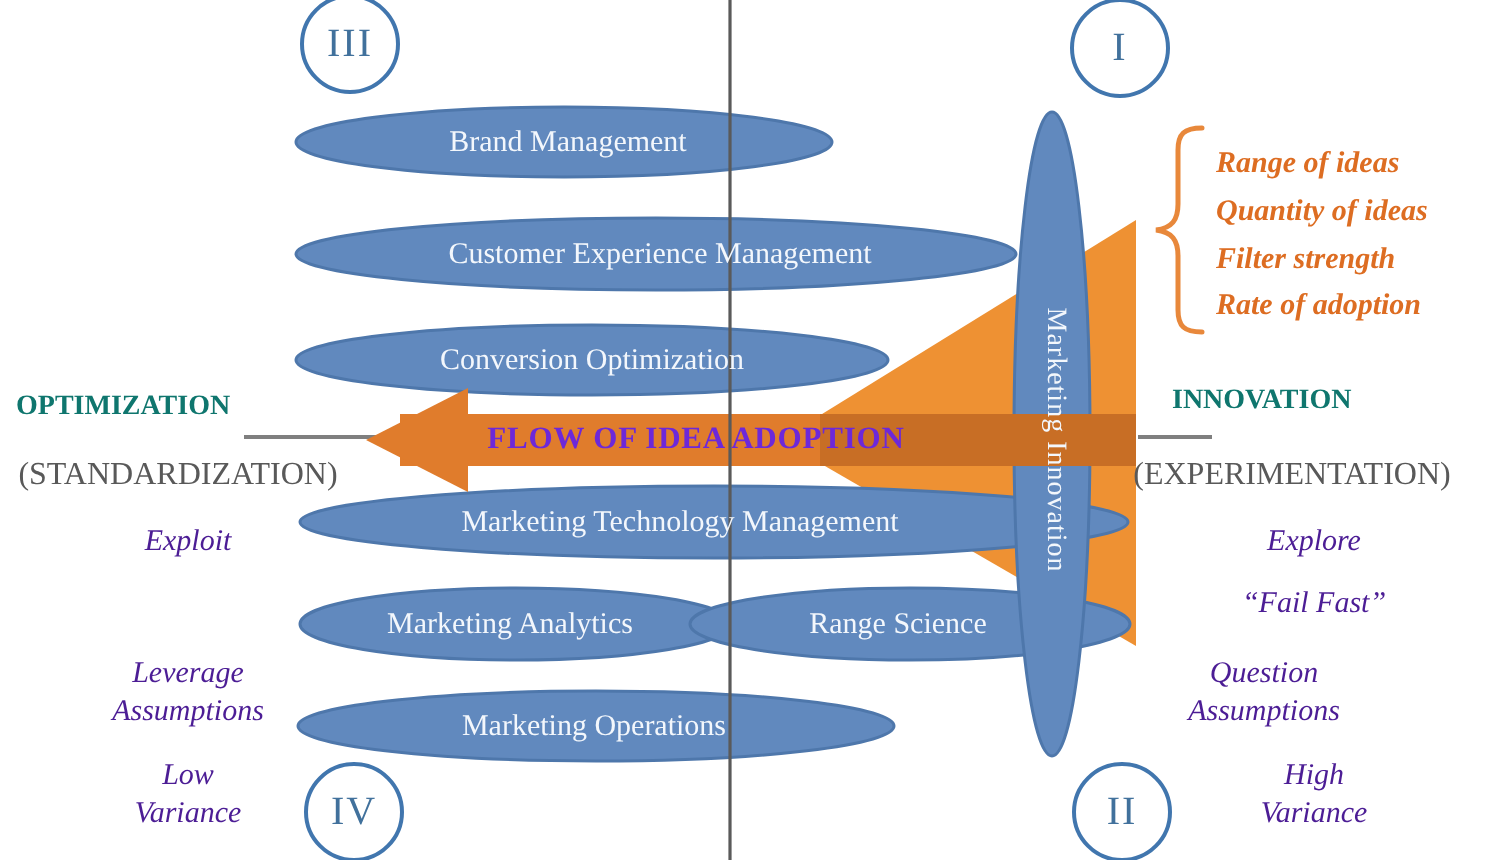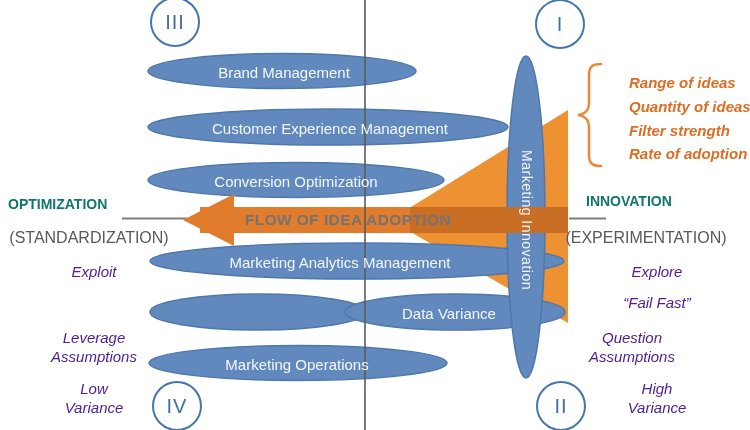--- a/index.html
+++ b/index.html
@@ -1,18 +1,18 @@
 <!DOCTYPE html>
 <html><head>
 <meta charset="utf-8">
 <style>
   html,body { margin:0; padding:0; background:#ffffff; }
   .stage {
     position:relative; width:750px; height:430px; background:#ffffff;
-    font-family:Liberation Sans, sans-serif; overflow:hidden;
+    font-family:Liberation Serif, serif; overflow:hidden;
   }
   .stage svg { position:absolute; left:0; top:0; }
 
   .cap-ellipse { fill:#6189BE; stroke:#4E77AB; stroke-width:1.5; }
   .funnel     { fill:#EE9133; }
   .shaft      { fill:#E07C2C; }
   .shaft-shade{ fill:rgba(60,25,0,0.14); }
   .axis-line  { stroke:#7F7F7F; stroke-width:2; }
   .center-line{ stroke:#5A5A5A; stroke-width:1.6; }
   .brace      { fill:none; stroke:#E8883B; stroke-width:2.5; stroke-linecap:round; }
@@ -28,39 +28,39 @@
     color:#F3F7FC; font-size:15px; white-space:nowrap;
   }
   .vertical-label {
     position:absolute; left:527px; top:220px;
     transform:translate(-50%,-50%);
     writing-mode:vertical-rl; color:#F3F7FC; font-size:14px;
     letter-spacing:0.5px; white-space:nowrap;
   }
   .flow-label {
     position:absolute; left:218px; top:211px; width:260px; text-align:center;
-    color:#737373; font-weight:bold; font-size:15.5px; line-height:17px;
+    color:#6d28d9; font-weight:bold; font-size:15.5px; line-height:17px;
     letter-spacing:0.4px; white-space:nowrap;
   }
   .side-title {
     position:absolute; width:170px; text-align:left;
     font-weight:bold; font-size:14px; color:#0f766e; white-space:nowrap;
   }
   .side-subtitle {
     position:absolute; width:186px; text-align:center;
     font-size:16px; color:#595959; white-space:nowrap;
   }
   .trait {
     position:absolute; width:160px; text-align:center;
     font-style:italic; font-size:15px; color:#4c1d95; line-height:19px;
   }
   .trait span { display:block; }
   .annotation {
     position:absolute; left:608px; color:#DD6D22; font-style:italic;
-    font-weight:bold; font-size:15px; line-height:17px; white-space:nowrap;margin-left:21px;
+    font-weight:bold; font-size:15px; line-height:17px; white-space:nowrap;
   }
 </style>
 </head>
 <body>
 
 <div class="stage">
 
   <svg width="750" height="430" viewBox="0 0 750 430">
 
     <line class="axis-line" x1="122" y1="218.5" x2="188" y2="218.5"></line>
@@ -129,22 +129,23 @@
   <div class="trait" style="left:577px; top:379px;">
     <span>High</span>
     <span>Variance</span>
   </div>
 
   <div class="flow-label">FLOW OF IDEA ADOPTION</div>
 
   <div class="ellipse-label" style="left:284px; top:72px;">Brand Management</div>
   <div class="ellipse-label" style="left:330px; top:128px;">Customer Experience Management</div>
   <div class="ellipse-label" style="left:296px; top:181px;">Conversion Optimization</div>
-  <div class="ellipse-label" style="left:340px; top:262px;">Marketing Analytics Management</div>
-  <div class="ellipse-label" style="left:449px; top:313px;">Data Variance</div>
+  <div class="ellipse-label" style="left:340px; top:262px;">Marketing Technology Management</div>
+  <div class="ellipse-label" style="left:255px; top:313px;">Marketing Analytics</div>
+  <div class="ellipse-label" style="left:449px; top:313px;">Range Science</div>
   <div class="ellipse-label" style="left:297px; top:364px;">Marketing Operations</div>
   <div class="vertical-label">Marketing Innovation</div>
 
   <div class="annotation" style="top:74px;">Range of ideas</div>
   <div class="annotation" style="top:98px;">Quantity of ideas</div>
   <div class="annotation" style="top:122px;">Filter strength</div>
   <div class="annotation" style="top:145px;">Rate of adoption</div>
 
 </div>
 

